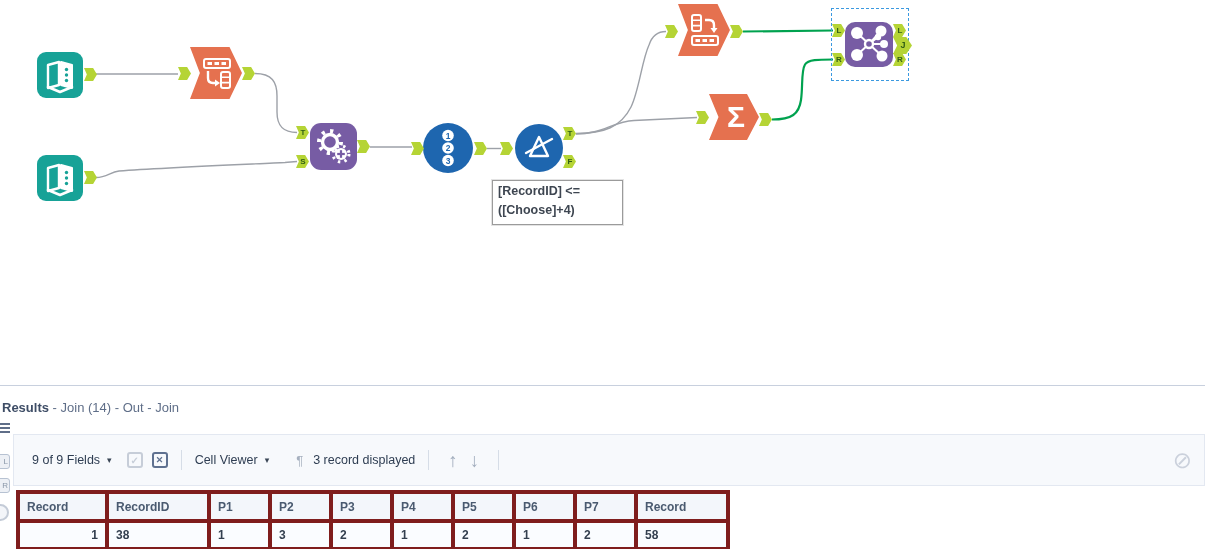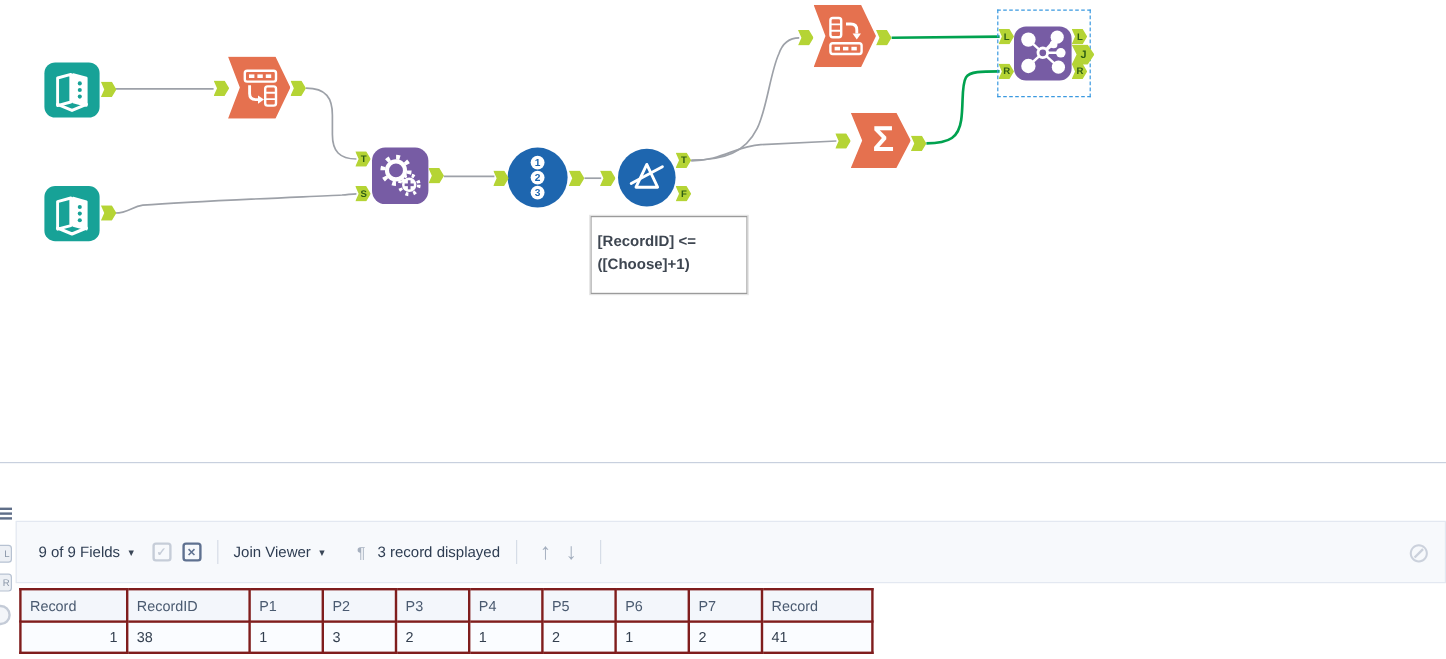--- a/index.html
+++ b/index.html
@@ -17,21 +17,21 @@
 
   .anchor{position:absolute;width:13px;height:13px;background:#B5D435;
           clip-path:polygon(0 0,70% 0,100% 50%,70% 100%,0 100%,22% 50%);
           display:flex;align-items:center;justify-content:center;}
   .anchor span{font-size:8px;font-weight:700;color:#2F5D15;line-height:1;padding-left:1px;}
   .anchor.big{width:19px;height:17px;}
   .anchor.big span{font-size:9px;}
 
   .annotation{position:absolute;left:492px;top:180px;width:119px;height:41px;
       background:#ffffff;border:1px solid #9B9B9B;outline:1px solid #E3E3E3;
-      padding:11px 5px;font-size:12.5px;font-weight:600;color:#3E4651;line-height:19px;}
+      padding:1px 5px;font-size:12.5px;font-weight:600;color:#3E4651;line-height:19px;}
 
   
   #results{position:absolute;left:0;top:385px;width:1205px;height:164px;
            background:#ffffff;border-top:1px solid #C8D0DE;}
   .res-header{position:absolute;left:2px;top:14px;font-size:13px;color:#5F6E88;white-space:nowrap;}
   .res-header b{color:#3E4D66;font-weight:700;}
 
   .side-ham{position:absolute;left:0;top:37px;width:10px;}
   .side-ham i{display:block;height:2px;background:#5F6E88;margin-bottom:2px;}
   .side-btn{position:absolute;left:-3px;width:13px;height:15px;border:1px solid #B7C2D2;
@@ -49,22 +49,22 @@
               justify-content:center;box-sizing:border-box;}
   .tb-check{border:2px solid #C6CDD8;color:#C6CDD8;font-size:10px;font-weight:700;margin-left:15px;}
   .tb-xbox{border:2px solid #5F7190;color:#5F7190;font-size:9px;font-weight:700;margin-left:9px;}
   .tb-sep{width:1px;height:20px;background:#D6DDE7;margin:0 13px;}
   .pilcrow{color:#A6B0BF;font-size:13px;margin-right:10px;}
   .tb-arrow{color:#A3AEBE;font-size:19px;line-height:1;padding:0 6px;}
   .no-symbol{margin-left:auto;margin-right:12px;color:#CBD1DC;font-size:23px;line-height:1;}
 
   table.grid{position:absolute;left:16px;top:104px;border-collapse:collapse;table-layout:fixed;
              font-size:12px;color:#333F4F;}
-  table.grid th,table.grid td{border:2px solid #7f1d1d;padding:0 0 0 7px;text-align:left;
-             overflow:hidden;white-space:nowrap;font-weight:400;margin-top:35px;}
+  table.grid th,table.grid td{border:4px solid #7f1d1d;padding:0 0 0 7px;text-align:left;
+             overflow:hidden;white-space:nowrap;font-weight:700;margin-top:35px;}
   table.grid th{height:25px;background:#F3F6FB;color:#4A5A70;}
   table.grid td{height:24px;background:#FAFCFF;}
   table.grid td.ralign{text-align:right;padding:0 7px 0 0;}
 </style>
 </head>
 <body>
 
 <div id="app">
 
   <div id="canvas">
@@ -161,21 +161,21 @@
     <div class="anchor" style="left:500px;top:142px;"></div>
     <div class="anchor" style="left:563px;top:127px;">
       <span>T</span>
       </div>
     <div class="anchor" style="left:563px;top:155px;">
       <span>F</span>
       </div>
 
     <div class="annotation">
       <div>[RecordID] &lt;=</div>
-      <div>([Choose]+1)</div>
+      <div>([Choose]+4)</div>
     </div>
 
     <div class="tool banner" style="left:678px;top:4px;width:52px;height:52px;background:#E5714F;">
       <svg width="52" height="52">
         <rect x="14" y="11" width="9" height="16" rx="2" fill="none" stroke="#fff" stroke-width="2"></rect>
         <line x1="14" y1="16.3" x2="23" y2="16.3" stroke="#fff" stroke-width="1.6"></line>
         <line x1="14" y1="21.6" x2="23" y2="21.6" stroke="#fff" stroke-width="1.6"></line>
         <path d="M27 16 L31 16 Q36 16 36 21 L36 24" fill="none" stroke="#fff" stroke-width="2.4"></path>
         <polygon points="32.5,24 39.5,24 36,29" fill="#fff"></polygon>
         <rect x="14" y="32" width="26" height="9" rx="2" fill="none" stroke="#fff" stroke-width="2"></rect>
@@ -226,41 +226,46 @@
     <div class="anchor big" style="left:893px;top:37px;">
       <span>J</span>
       </div>
     <div class="anchor" style="left:893px;top:53px;">
       <span>R</span>
       </div>
   </div>
 
   <div id="results">
 
+    <div class="res-header">
+      <b>Results</b>
+      <span> </span>
+      <span>- Join (14) - Out - Join</span>
+    </div>
 
     <div class="side-ham">
         <i></i>
         <i></i>
         <i></i>
       </div>
     <div class="side-btn" style="top:68px;">
       <span>L</span>
       </div>
     <div class="side-btn" style="top:92px;">
       <span>R</span>
       </div>
     <div class="side-circle"></div>
 
     <div class="toolbar">
       <span class="tb-label">9 of 9 Fields</span>
       <span class="caret">▾</span>
       <span class="tb-iconbox tb-check">✓</span>
       <span class="tb-iconbox tb-xbox">✕</span>
       <span class="tb-sep"></span>
-      <span class="tb-label">Join Viewer</span>
+      <span class="tb-label">Cell Viewer</span>
       <span class="caret">▾</span>
       <span class="tb-sep" style="background:none;"></span>
       <span class="pilcrow">¶</span>
       <span class="tb-label">3 record displayed</span>
       <span class="tb-sep"></span>
       <span class="tb-arrow">↑</span>
       <span class="tb-arrow">↓</span>
       <span class="tb-sep"></span>
       <span class="no-symbol">⊘</span>
     </div>
@@ -294,18 +299,18 @@
       <tr>
         <td class="ralign">1</td>
         <td>38</td>
         <td>1</td>
         <td>3</td>
         <td>2</td>
         <td>1</td>
         <td>2</td>
         <td>1</td>
         <td>2</td>
-        <td>41</td>
+        <td>58</td>
       </tr>
     </tbody>
       </table>
   </div>
 </div>
 
 </body></html>

